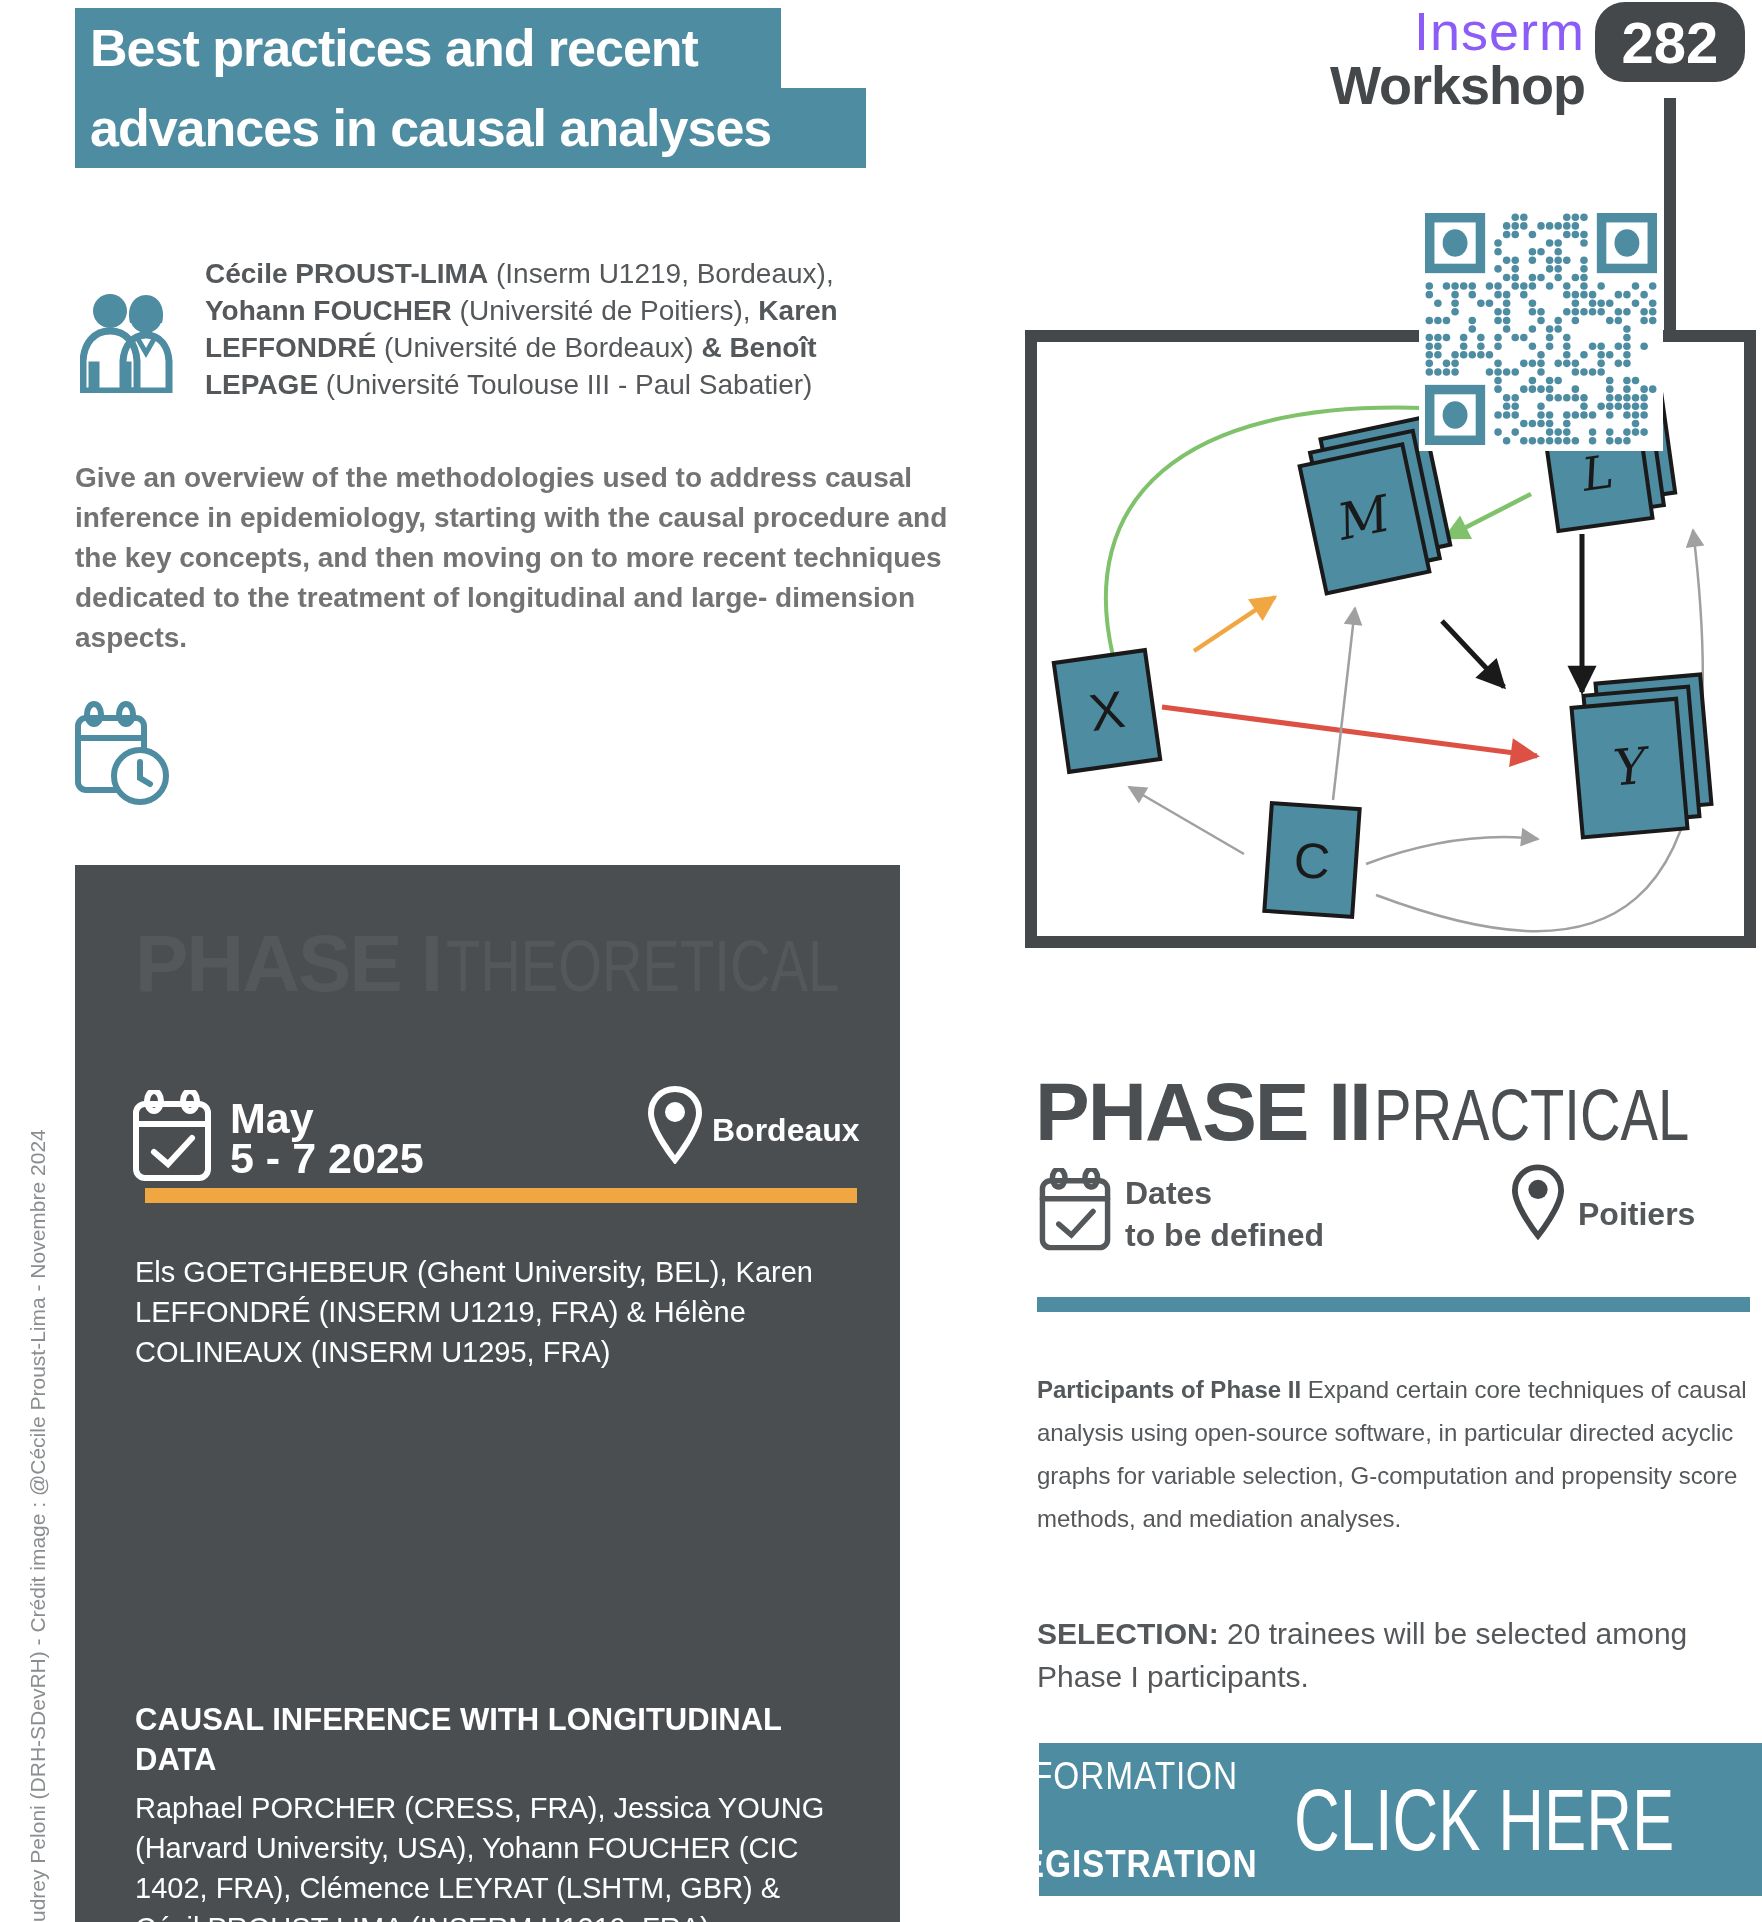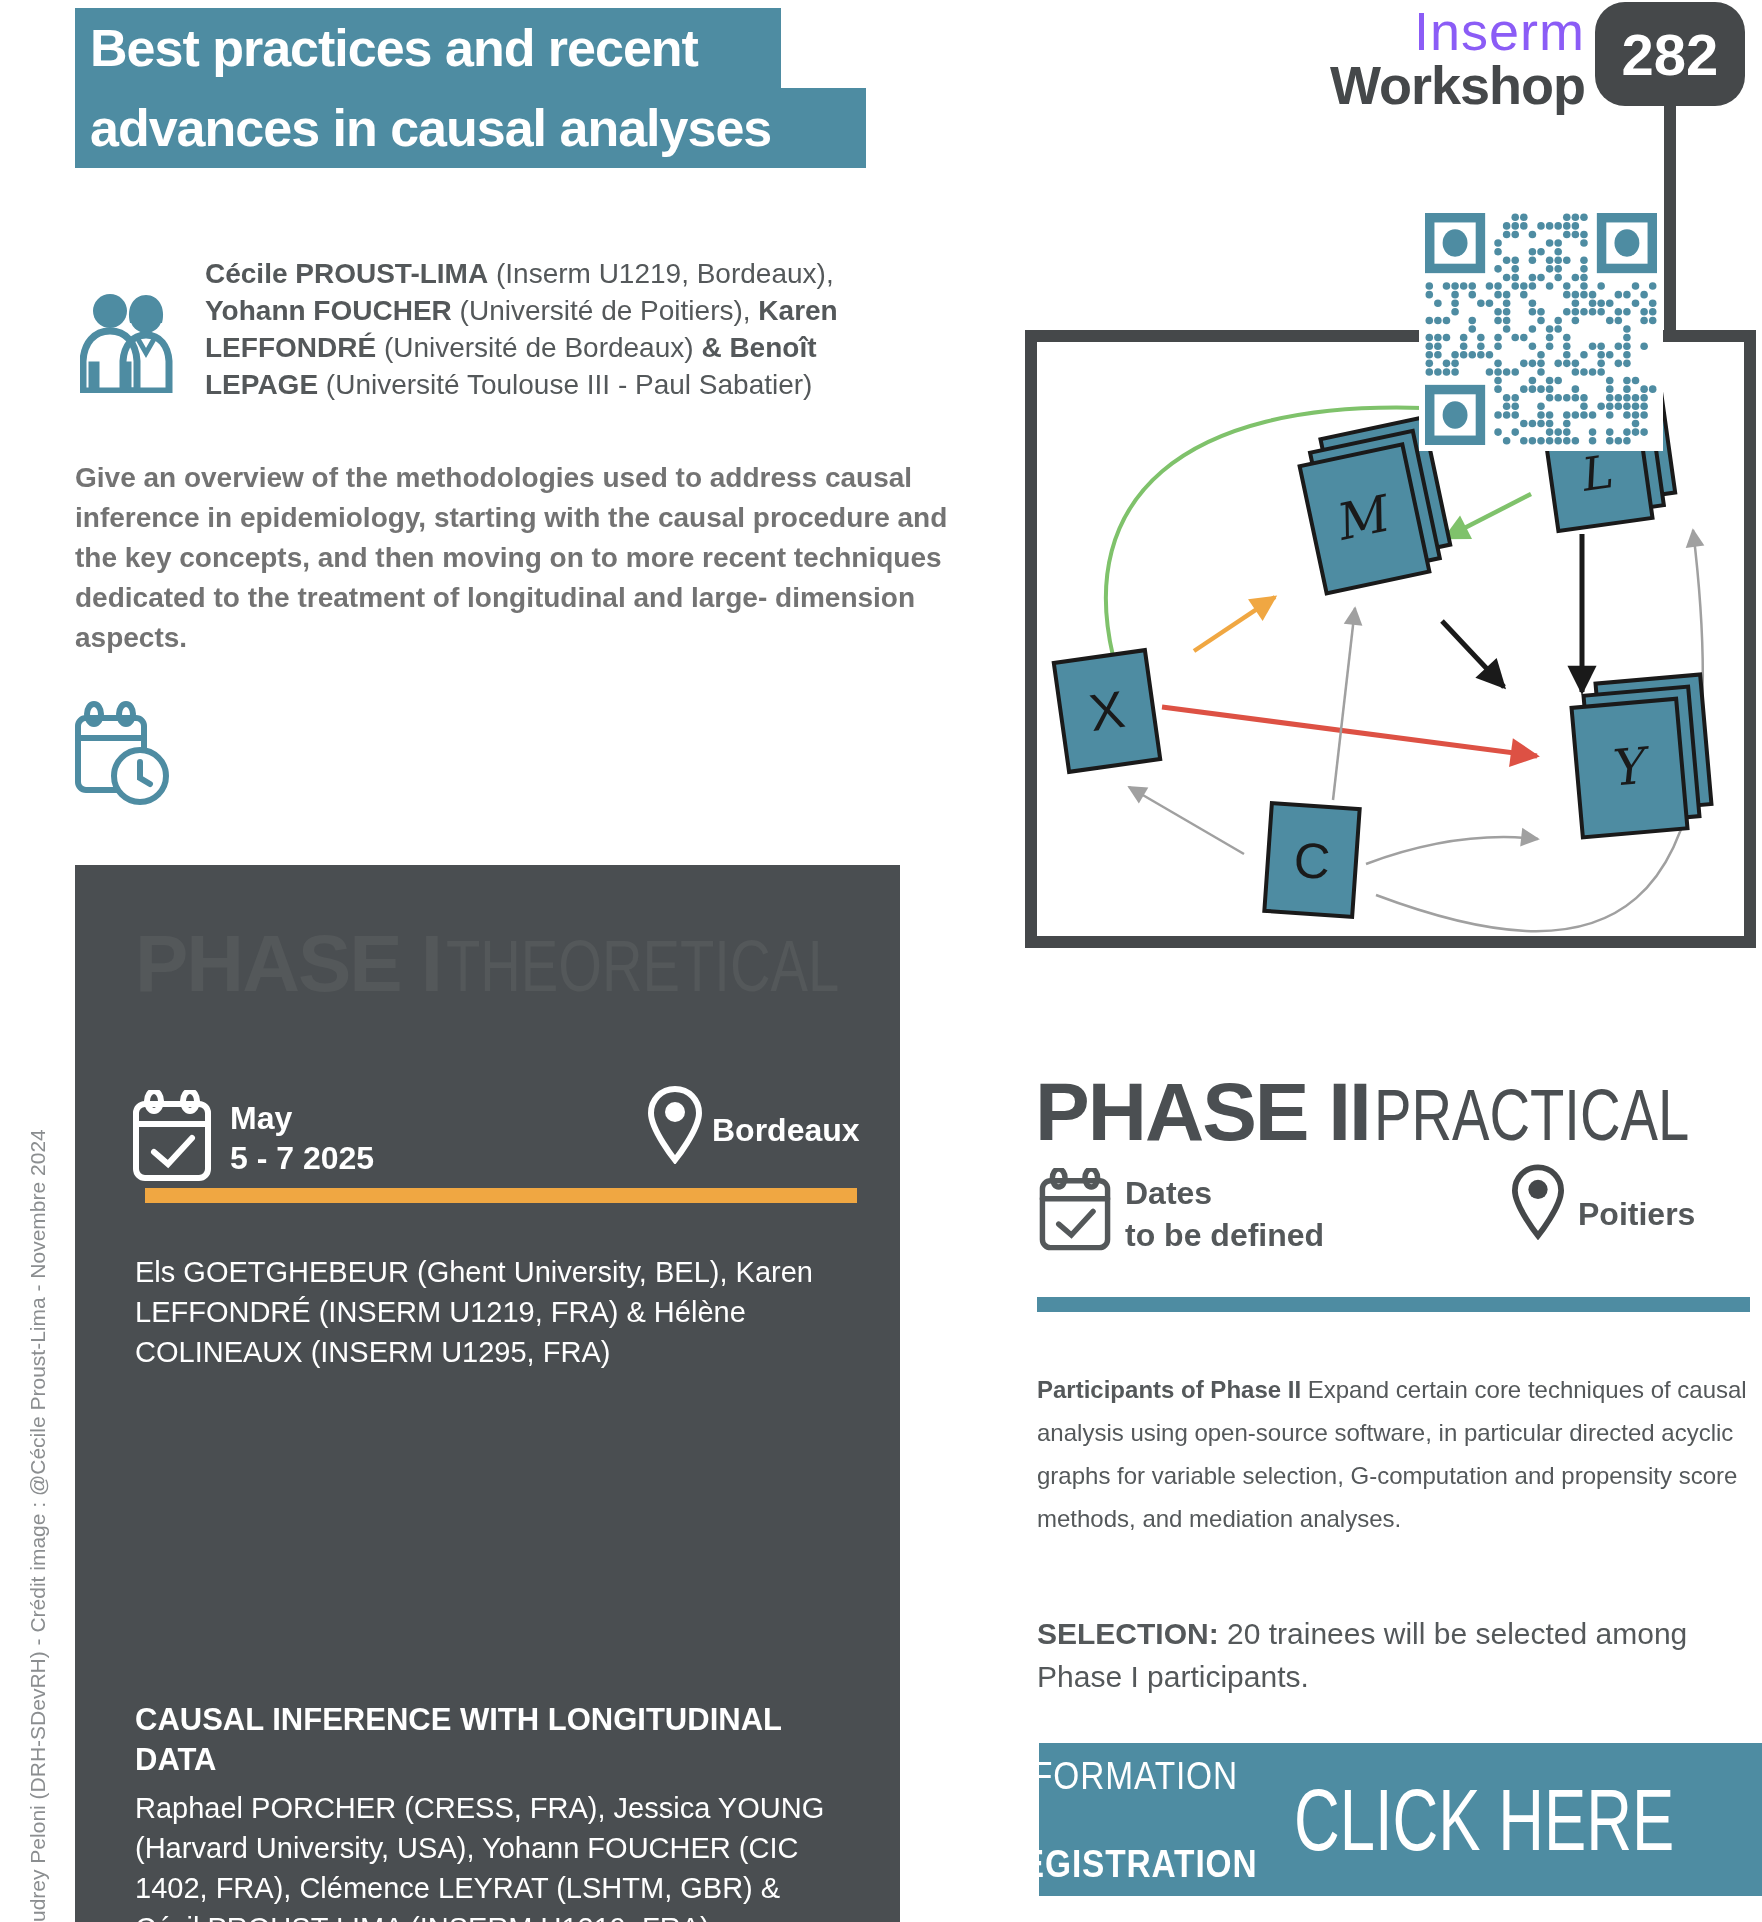--- a/index.html
+++ b/index.html
@@ -8,40 +8,40 @@
   .abs{position:absolute;}
 
   
   .title-line{background:#4e8ca2;color:#ffffff;font-weight:700;font-size:52px;
               line-height:80px;padding-left:15px;letter-spacing:-1px;}
   .t1{left:75px;top:8px;width:691px;}
   .t2{left:75px;top:88px;width:776px;}
   .brand{right:177px;top:4px;text-align:right;line-height:54px;}
   .brand .inserm{font-size:54px;font-weight:400;color:#8b5cf6;letter-spacing:1px;}
   .brand .workshop{font-size:54px;font-weight:700;color:#45484a;letter-spacing:-1px;}
-  .badge{left:1595px;top:2px;width:150px;height:104px;background:#45484a;border-radius:30px;
+  .badge{left:1595px;top:2px;width:150px;height:80px;background:#45484a;border-radius:30px;
          color:#fff;font-size:58px;font-weight:700;display:flex;align-items:center;justify-content:center;}
   .connector{left:1664px;top:98px;width:12px;height:240px;background:#45484a;}
 
   
   .organizers{left:205px;top:255px;width:725px;font-size:28px;line-height:37px;color:#54585a;}
   .b{font-weight:700;}
 
   .overview{left:75px;top:458px;width:880px;font-size:28px;line-height:40px;font-weight:700;color:#737373;}
 
   .deadline-text{left:178px;top:735px;font-size:40px;color:#54585a;}
   .deadline-text .b{font-weight:700;}
 
   
   .phase1{left:75px;top:865px;width:825px;height:1100px;background:#4a4e51;color:#ffffff;}
   .p1-title{left:135px;top:918px;white-space:nowrap;}
   .p1-title .big{font-size:80px;font-weight:700;letter-spacing:-2px;}
   .cond{display:inline-block;transform:scaleX(0.78);transform-origin:left center;font-weight:400;letter-spacing:0px;}
   .p1-title .cond{font-size:72px;}
-  .p1-date{left:230px;top:1098px;font-size:32px;font-weight:700;line-height:40px;color:#fff;}
+  .p1-date{left:230px;top:1098px;font-size:43px;font-weight:700;line-height:40px;color:#fff;}
   .p1-loc{left:712px;top:1112px;font-size:32px;font-weight:700;color:#fff;}
   .orange-bar{left:145px;top:1188px;width:712px;height:15px;background:#f0a742;}
   .section{left:135px;width:710px;color:#fff;}
   .sec-h{font-size:31px;font-weight:700;line-height:40px;margin-bottom:8px;}
   .sec-n{font-size:29px;font-weight:400;line-height:40px;}
   .s0{top:1252px;}
   .s1{top:1500px;}
   .s2{top:1700px;}
 
   

